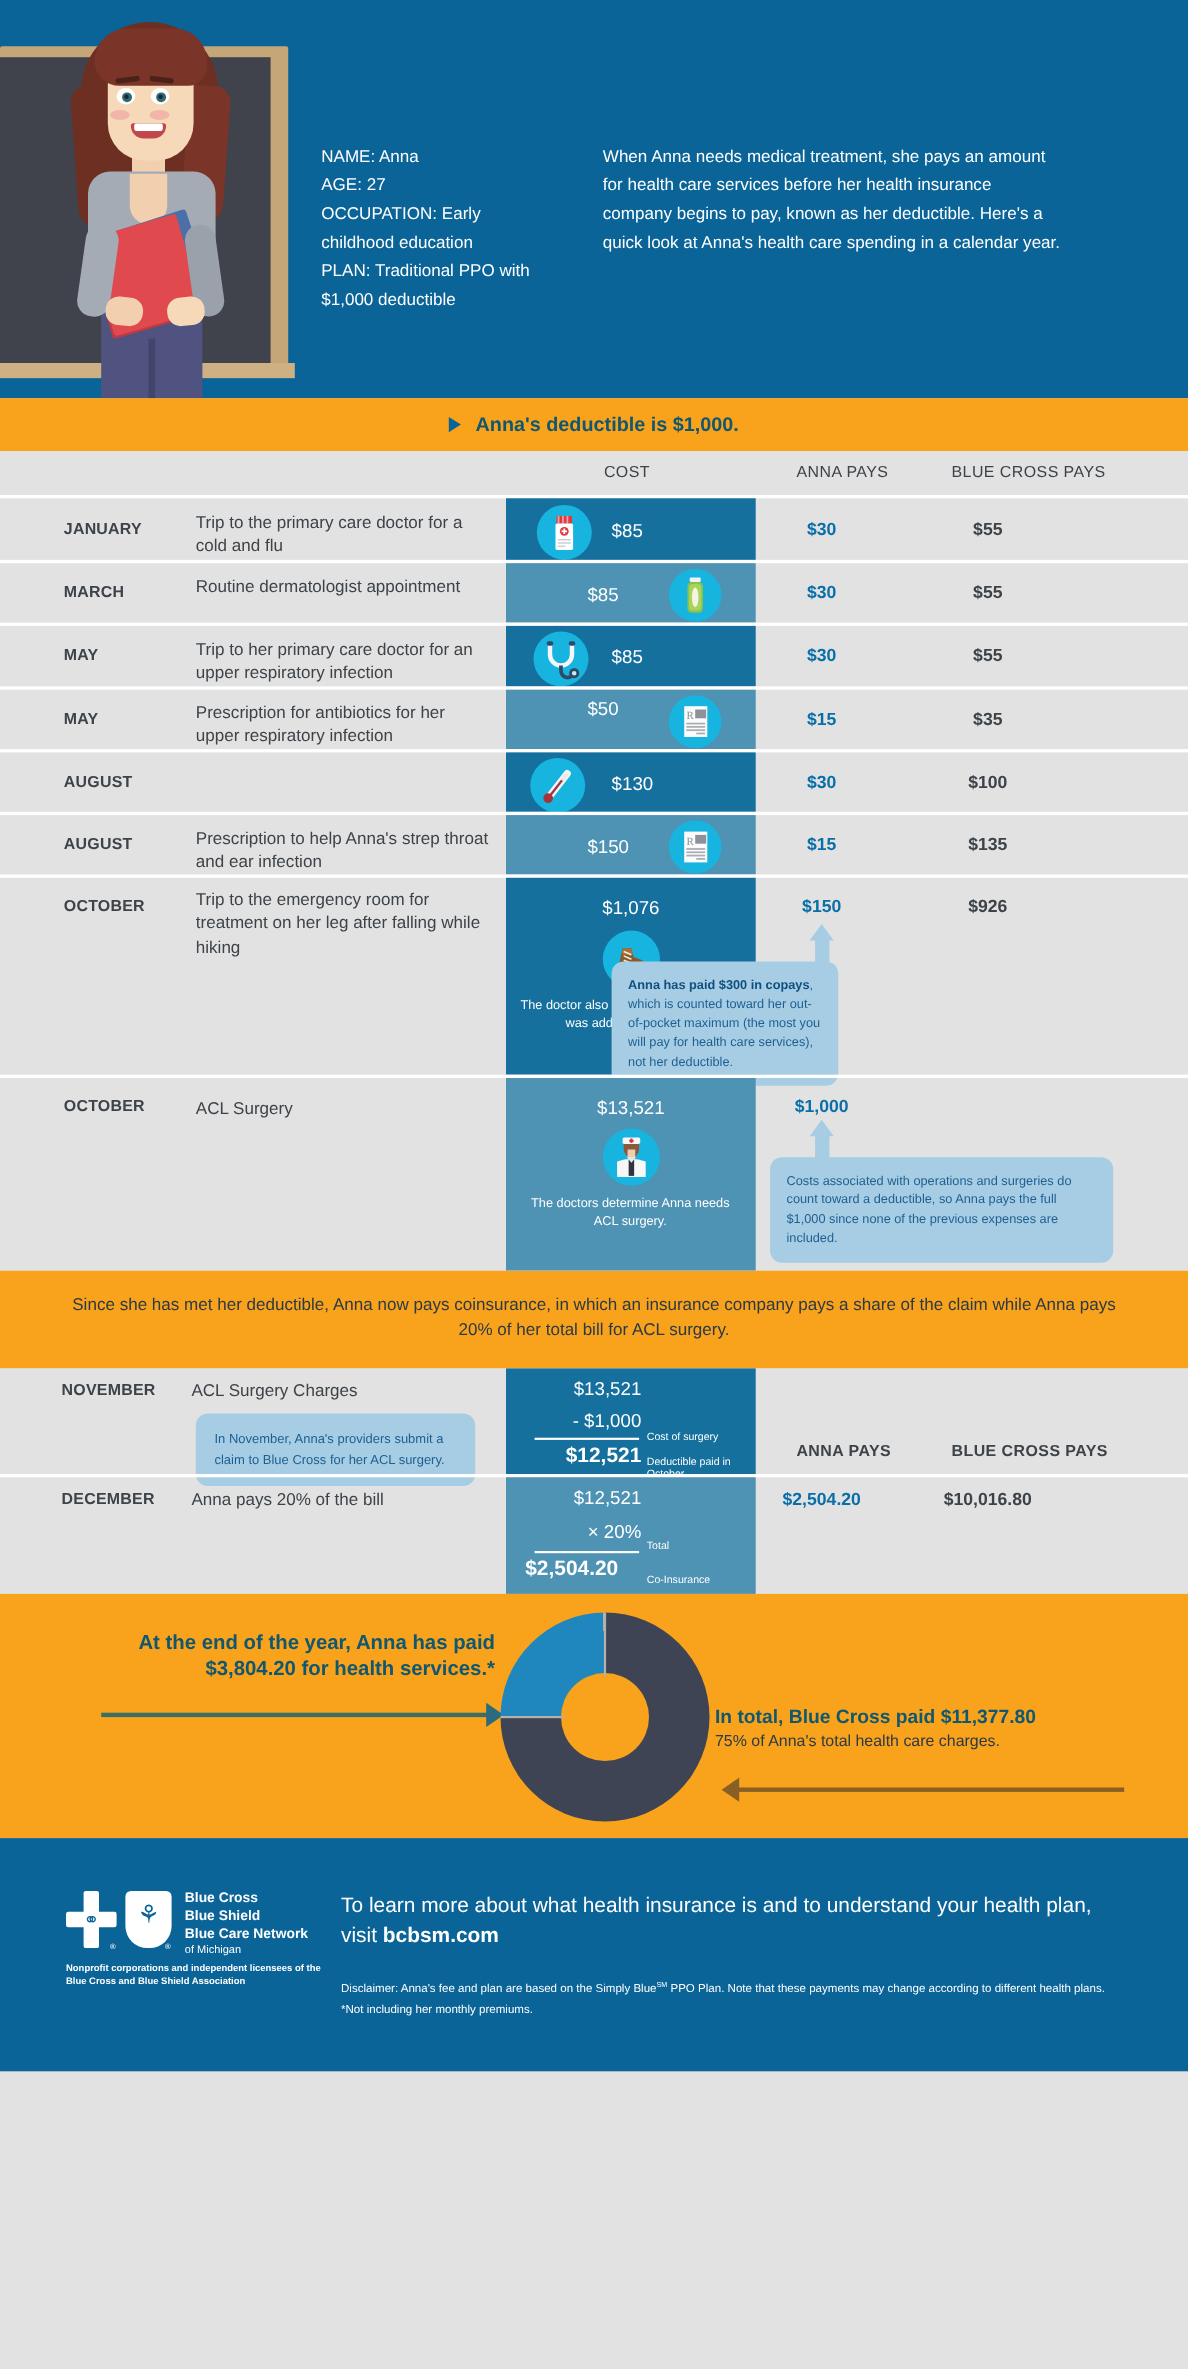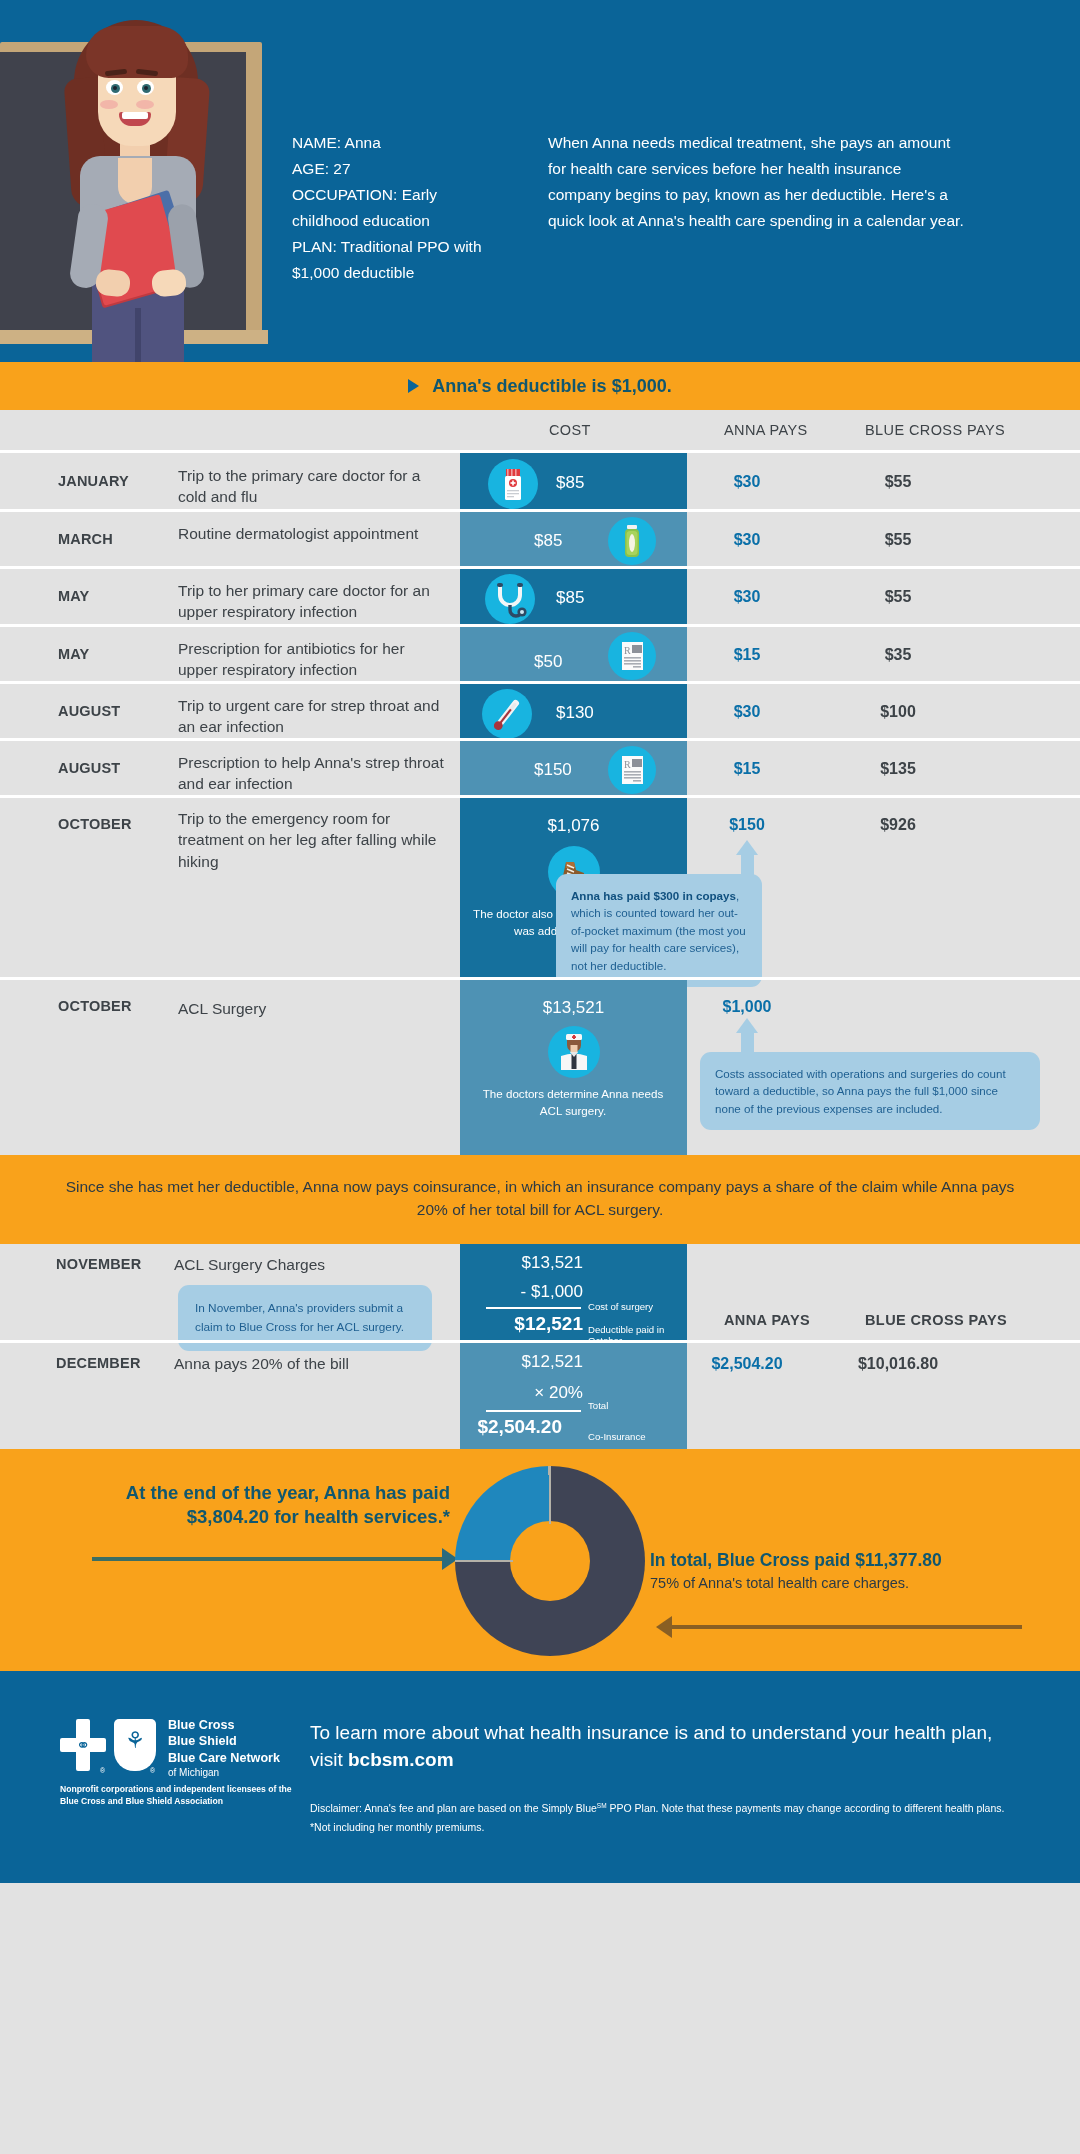--- a/index.html
+++ b/index.html
@@ -386,21 +386,21 @@
           <svg width="48" height="48" viewBox="0 0 48 48">
               <rect x="14" y="10" width="21" height="28" fill="#fbfbfb"></rect>
               <text x="16" y="22" font-family="serif" font-size="10" fill="#8d9199">R</text>
               <rect x="24" y="13" width="10" height="8" fill="#8d9199"></rect>
               <rect x="16" y="25" width="17" height="1.6" fill="#a9adb4"></rect>
               <rect x="16" y="28" width="17" height="1.6" fill="#a9adb4"></rect>
               <rect x="16" y="31" width="17" height="1.6" fill="#a9adb4"></rect>
               <rect x="25" y="34" width="8" height="1.6" fill="#a9adb4"></rect>
             </svg>
         </div>
-        <div class="cost-amt" style="left:74px;top:25px">$50</div>
+        <div class="cost-amt" style="left:74px;top:8px">$50</div>
       </div>
       <div class="month" style="top:19px">MAY</div>
       <div class="desc" style="top:11px">Prescription for antibiotics for her upper respiratory infection</div>
       <div class="pays-anna" style="top:19px">$15</div>
       <div class="pays-bcbs" style="top:19px">$35</div>
     </div>
 
     <div class="row" style="height:57px">
       <div class="cost-cell dark">
         <div class="icon-circle" style="left:22px;top:5px;width:50px;height:50px">
@@ -409,21 +409,20 @@
                 <rect x="22" y="8" width="6.5" height="30" rx="3" fill="#f3f4f5"></rect>
                 <rect x="23.6" y="11" width="3.3" height="24" rx="1.6" fill="#e8eaec"></rect>
                 <rect x="24.2" y="19" width="2.1" height="18" fill="#a8343b"></rect>
                 <circle cx="25.3" cy="39.5" r="4.4" fill="#a8343b"></circle>
               </g>
             </svg>
         </div>
         <div class="cost-amt" style="left:96px;top:19px">$130</div>
       </div>
       <div class="month" style="top:19px">AUGUST</div>
-      <div class="desc" style="top:11px">Trip to urgent care for strep throat and an ear infection</div>
       <div class="pays-anna" style="top:19px">$30</div>
       <div class="pays-bcbs" style="top:19px">$100</div>
     </div>
 
     <div class="row" style="height:57px">
       <div class="cost-cell light">
         <div class="icon-circle" style="left:148px;top:5px;width:48px;height:48px">
           <svg width="48" height="48" viewBox="0 0 48 48">
               <rect x="14" y="10" width="21" height="28" fill="#fbfbfb"></rect>
               <text x="16" y="22" font-family="serif" font-size="10" fill="#8d9199">R</text>
@@ -486,21 +485,21 @@
               <path d="M22 26 l4 5 l4 -5 z" fill="#e8e8e8"></path>
             </svg>
         </div>
         <div class="cost-note" style="left:13px;top:106px">The doctors determine Anna needs ACL surgery.</div>
       </div>
       <div class="month" style="top:18px">OCTOBER</div>
       <div class="desc" style="top:18px">ACL Surgery</div>
       <div class="pays-anna" style="top:18px">$1,000</div>
       <div class="callout-arrow-stem" style="left:741px;top:52px;height:22px"></div>
       <div class="callout-arrow" style="left:736px;top:38px"></div>
-      <div class="callout" style="left:700px;top:72px;width:340px">Costs associated with operations and surgeries do count toward a deductible, so Anna pays the full $1,000 since none of the previous expenses are included.</div>
+      <div class="callout" style="left:700px;top:72px;width:312px">Costs associated with operations and surgeries do count toward a deductible, so Anna pays the full $1,000 since none of the previous expenses are included.</div>
     </div>
   </div>
 
   <div class="banner-reached">
     <div class="bs">Since she has met her deductible, Anna now pays coinsurance, in which an insurance company pays a share of the claim while Anna pays 20% of her total bill for ACL surgery.</div>
   </div>
 
   <div class="table-zone">
 
     <div class="mathrow" style="height:96px">

